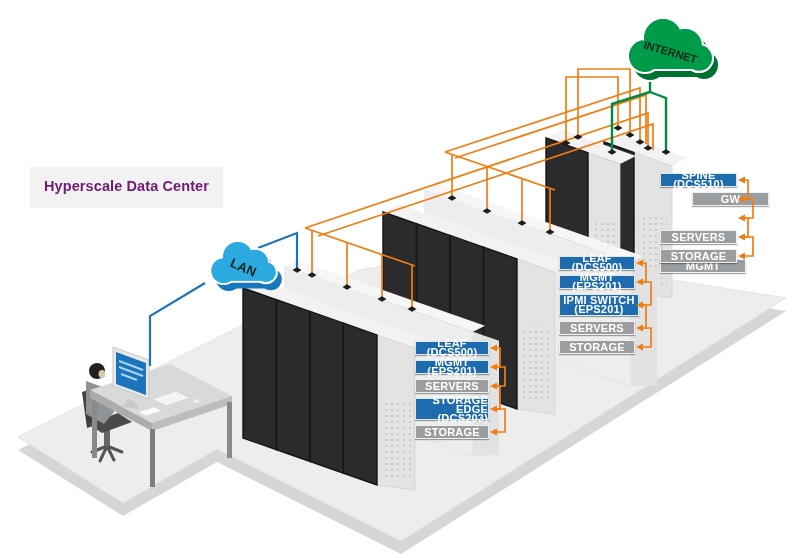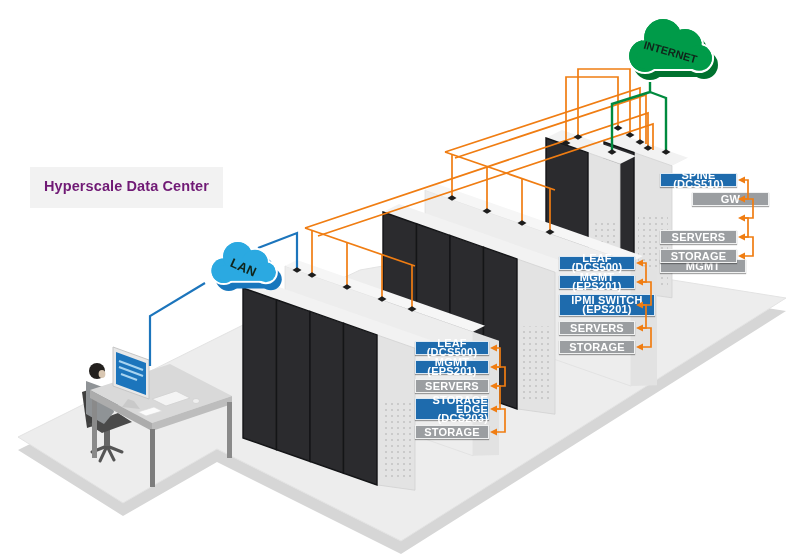--- a/index.html
+++ b/index.html
@@ -511,21 +511,21 @@
           <polygon points="0,49 7,45.6 7,52.4" fill="#F07D12"></polygon>
           <path d="M7 49 H10 V72 H7" fill="none" stroke="#F07D12" stroke-width="1.7"></path>
           <polygon points="0,72 7,68.6 7,75.4" fill="#F07D12"></polygon>
           <path d="M7 72 H15 V95 H7" fill="none" stroke="#F07D12" stroke-width="1.7"></path>
           <polygon points="0,95 7,91.6 7,98.4" fill="#F07D12"></polygon>
         </svg>
       </div>
       <div class="stack" style="left: 559px; top: 256px; width: 76px;">
         <div class="label blue" style="top: 0px; height: 14px; width: 76px;">LEAF (DCS500)</div>
         <div class="label blue" style="top: 19px; height: 14px; width: 76px;">MGMT (EPS201)</div>
-        <div class="label blue" style="top: 38px; height: 22px; width: 96px;">IPMI SWITCH (EPS201)</div>
+        <div class="label blue" style="top: 38px; height: 22px; width: 80px;">IPMI SWITCH (EPS201)</div>
         <div class="label gray" style="top: 65px; height: 14px; width: 76px;">SERVERS</div>
         <div class="label gray" style="top: 84px; height: 14px; width: 76px;">STORAGE</div>
         <svg width="24" height="111" style="left: 77px;">
           <polygon points="0,11 7,7.6 7,14.4" fill="#F07D12"></polygon>
           <path d="M7 11 H10 V30 H7" fill="none" stroke="#F07D12" stroke-width="1.7"></path>
           <polygon points="0,30 7,26.6 7,33.4" fill="#F07D12"></polygon>
           <path d="M7 30 H15 V53 H7" fill="none" stroke="#F07D12" stroke-width="1.7"></path>
           <polygon points="0,53 7,49.6 7,56.4" fill="#F07D12"></polygon>
           <path d="M7 53 H10 V76 H7" fill="none" stroke="#F07D12" stroke-width="1.7"></path>
           <polygon points="0,76 7,72.6 7,79.4" fill="#F07D12"></polygon>

